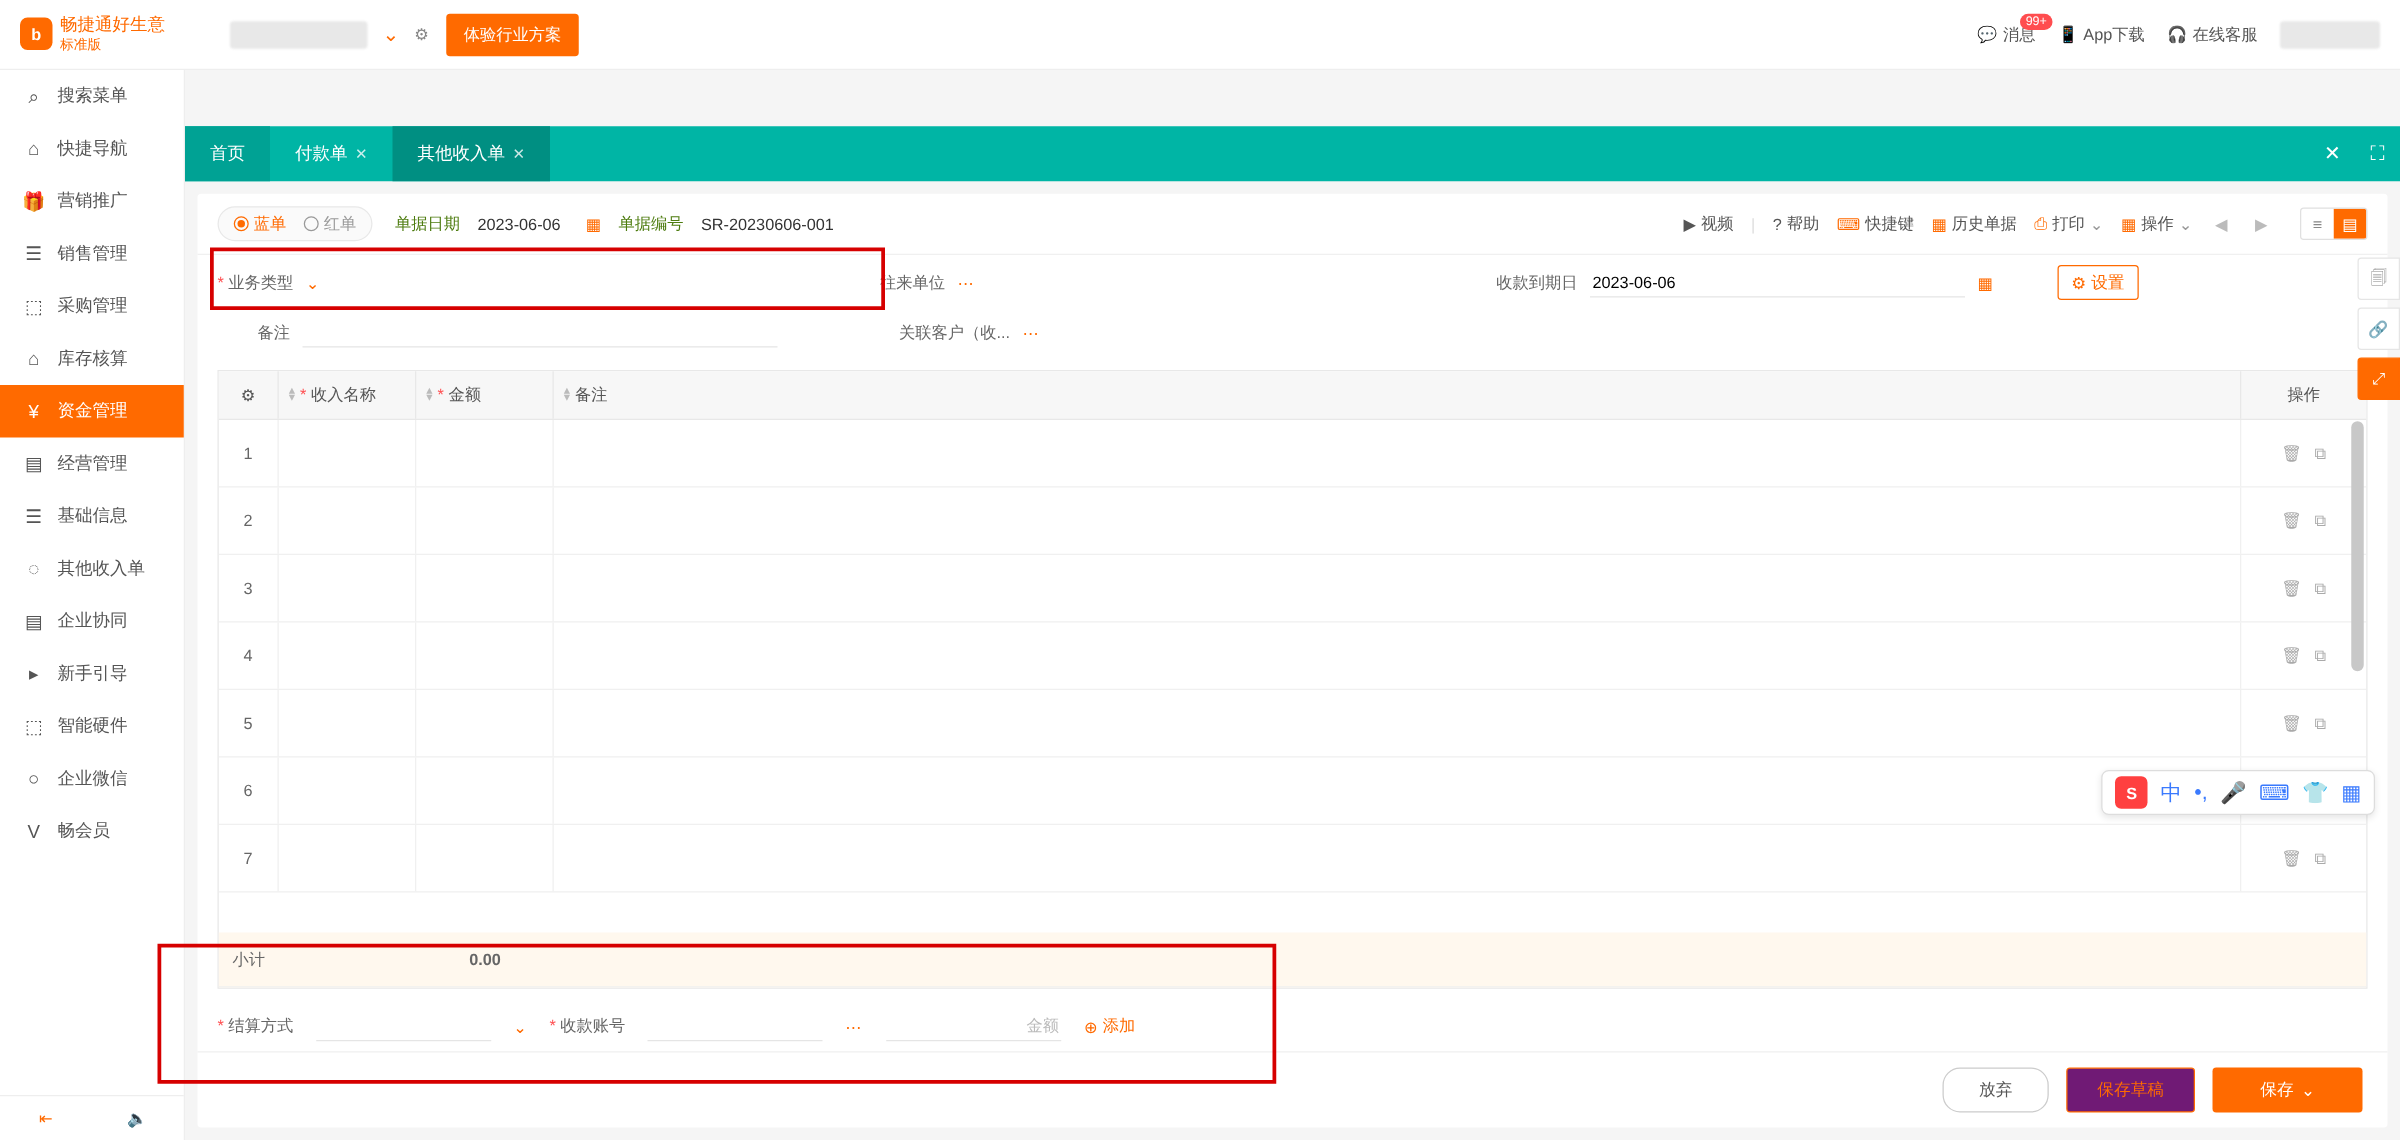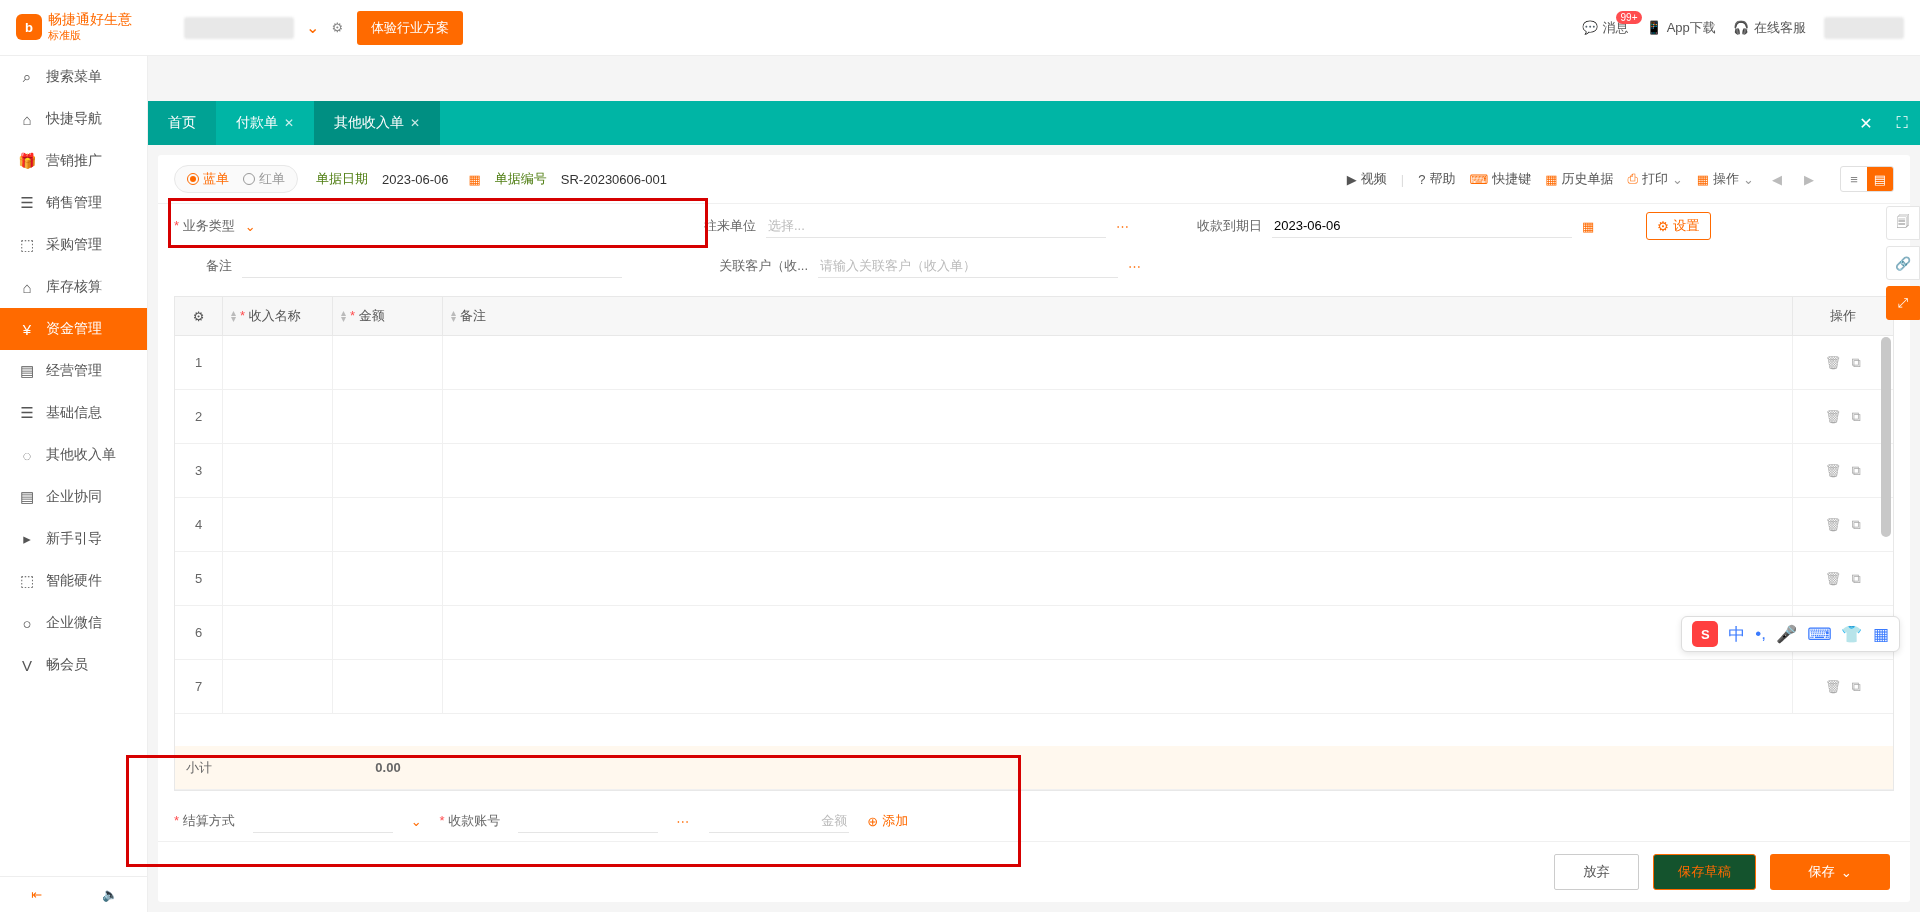--- a/index.html
+++ b/index.html
@@ -107,22 +107,22 @@
 .scroll-track { position: absolute; right: 2px; top: 40px; bottom: 50px; width: 10px; }
 .scroll-thumb { position: absolute; top: 0; width: 10px; height: 200px; background: #c8c8c8; border-radius: 5px; }
 
 
 .settle-row { padding: 18px 16px 8px; display: flex; align-items: center; gap: 18px; font-size: 13px; }
 .settle-row .finput { width: 140px; }
 .add-link { color: #ff6a00; display: flex; align-items: center; gap: 4px; cursor: pointer; }
 
 
 .footer { padding: 12px 20px; display: flex; justify-content: flex-end; gap: 14px; border-top: 1px solid #f0f0f0; }
-.btn-plain { background: #fff; border: 1px solid #ccc; padding: 8px 28px; border-radius: 2px; cursor: pointer; color: #555; }
-.btn-outline-o { background: #14532d; border: 1px solid #ff6a00; color: #ff6a00; padding: 8px 24px; border-radius: 3px; cursor: pointer; }
+.btn-plain { background: #fff; border: 1px solid #ccc; padding: 8px 28px; border-radius: 14px; cursor: pointer; color: #555; }
+.btn-outline-o { background: #701a75; border: 1px solid #ff6a00; color: #ff6a00; padding: 8px 24px; border-radius: 3px; cursor: pointer; }
 .btn-save { background: #ff6a00; color: #fff; border: none; padding: 8px 38px; border-radius: 3px; cursor: pointer; display: flex; align-items: center; gap: 6px; }
 
 
 .right-rail { position: absolute; right: 0; top: 150px; width: 34px; display: flex; flex-direction: column; gap: 6px; }
 .rail-btn { width: 34px; height: 34px; background: #fff; border: 1px solid #e5e5e5; display: flex; align-items: center; justify-content: center; cursor: pointer; color: #888; border-radius: 3px 0 0 3px; }
 .rail-btn.active { background: #ff6a00; color: #fff; border-color: #ff6a00; }
 
 
 .ime-bar { position: absolute; right: 20px; top: 560px; display: flex; align-items: center; gap: 10px; background: #fff; border: 1px solid #ddd; border-radius: 6px; padding: 4px 10px; box-shadow: 0 2px 6px rgba(0,0,0,.1); }
 .ime-logo { width: 26px; height: 26px; background: #ff4040; border-radius: 5px; color: #fff; display: flex; align-items: center; justify-content: center; font-weight: bold; }
@@ -315,41 +315,39 @@
         </div>
 
         <div class="form-area rel">
           <div class="form-row">
             <div class="fgroup" style="width:500px">
               <span class="flabel req">业务类型</span>
               <span style="color:#ff6a00">⌄</span>
             </div>
             <div class="fgroup" style="width:460px">
               <span class="flabel">往来单位</span>
-              <input class="finput" style="width: 340px;" placeholder="选择...">
               <span class="dots">⋯</span>
             </div>
             <div class="fgroup" style="width:440px">
               <span class="flabel" style="min-width:80px">收款到期日</span>
               <input class="finput" style="width: 300px;" value="2023-06-06">
               <span class="cal-ico">▦</span>
             </div>
             <button class="settings-btn">
                 <span>⚙</span>
                 <span>设置</span>
               </button>
           </div>
           <div class="form-row">
             <div class="fgroup" style="width:500px">
               <span class="flabel">备注</span>
               <input class="finput" style="width: 380px;">
             </div>
             <div class="fgroup" style="width:460px">
               <span class="flabel" style="min-width:110px">关联客户（收...</span>
-              <input class="finput" style="width: 300px;" placeholder="请输入关联客户（收入单）">
               <span class="dots">⋯</span>
             </div>
           </div>
 
           <div class="hl-box1" style="left:10px; top:-6px; width:540px; height:50px"></div>
         </div>
 
         <div class="tbl-wrap">
           <div class="tbl-head">
             <div class="th th-gear">⚙</div>

